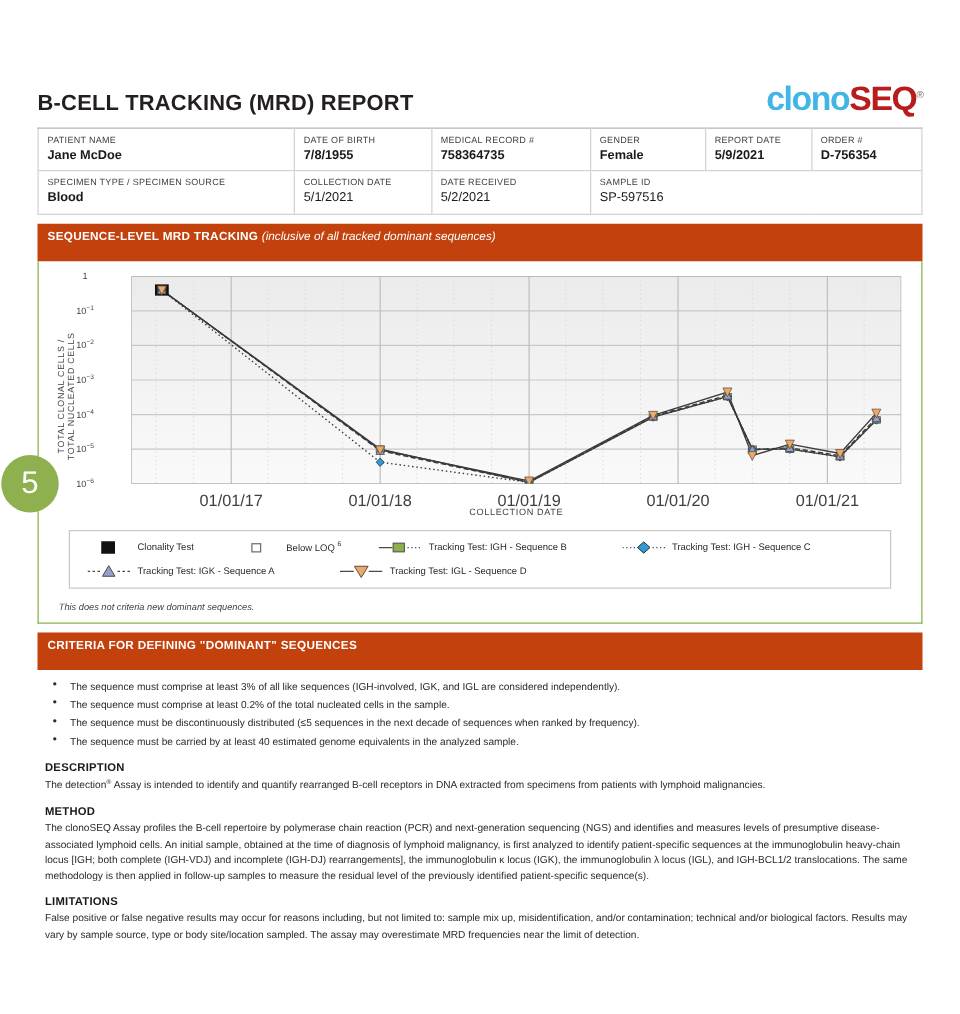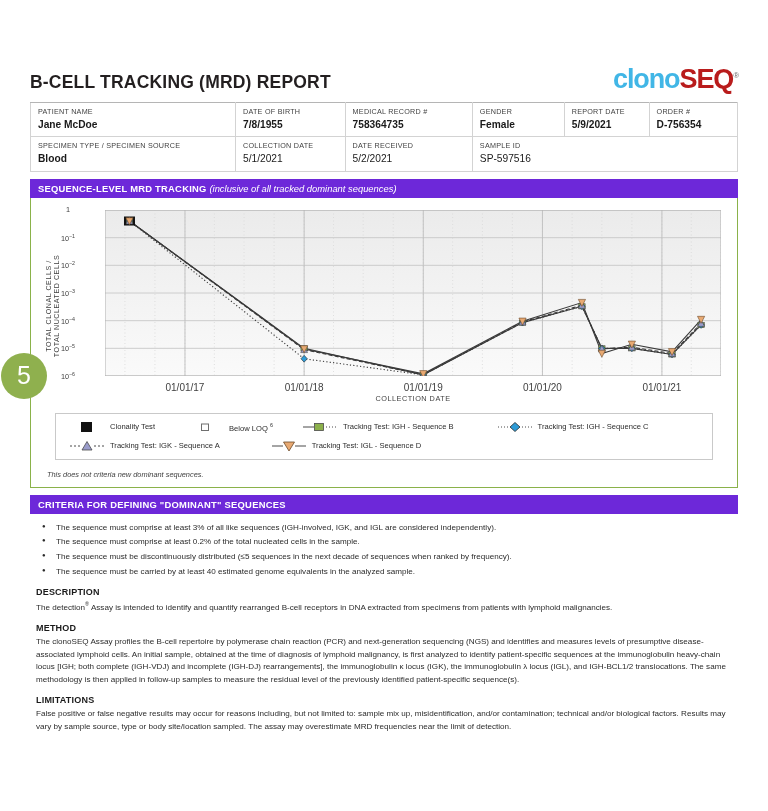--- a/index.html
+++ b/index.html
@@ -28,22 +28,22 @@
   .info-table tr:first-child td { border-top: 1px solid #b5b5b5; }
   .f-label { font-size: 7.2px; letter-spacing: .25px; color: #3f3f3f; display: block;
              text-transform: uppercase; line-height: 1.35; white-space: nowrap; }
   .f-value { font-size: 10.2px; font-weight: bold; color: #1a1a1a; display: block;
              margin-top: 2px; line-height: 1.25; }
   .f-value.normal { font-weight: normal; }
   .c1 { width: 29%; } .c2 { width: 15.5%; } .c3 { width: 18%; }
   .c4 { width: 13%; } .c5 { width: 12%; } .c6 { width: 12.5%; }
 
   
-  .bar { background: #6d28d9; color: #ffffff; font-size: 9.4px; font-weight: bold;
-         letter-spacing: .25px; padding: 4px 8px 4px 8px; margin-top: 7px; }
+  .bar { background: #c2410c; color: #ffffff; font-size: 9.4px; font-weight: bold;
+         letter-spacing: .25px; padding: 4px 8px 15px 8px; margin-top: 7px; }
   .bar .sub { font-weight: normal; font-style: italic; letter-spacing: 0; }
 
   
   .chart-panel { border: 1.6px solid #8ab24a; border-top: none;
                  padding: 8px 10px 6px 10px; position: relative; }
   .badge { position: absolute; left: -30px; top: 155px; width: 46px; height: 46px;
            border-radius: 50%; background: #8fb04e; color: #ffffff;
            font-size: 25px; display: flex; align-items: center; justify-content: center;
            line-height: 1; z-index: 5; }
 
@@ -54,21 +54,21 @@
   .ylabel .l2 { display: block; }
   .ylab-box { position: absolute; left: 6px; top: 0; bottom: 0; width: 26px; }
   .ylab-box span { position: absolute; left: 0; width: 26px; text-align: center;
                    font-size: 7.3px; color: #3f3f3f; line-height: 1; }
   .ylab-box span sup { font-size: 5.3px; }
 
   .plot { position: absolute; left: 56px; right: 6px; top: 4px; height: 166px;
           background: linear-gradient(#ebebeb, #fafafa); }
   .xaxis-labels { position: absolute; left: 56px; right: 6px; top: 176px; height: 14px; }
   .xaxis-labels span { position: absolute; transform: translateX(-50%);
-                       font-size: 10px; color: #3f3f3f; }
+                       font-size: 13px; color: #3f3f3f; }
   .xtitle { position: absolute; left: 56px; right: 6px; top: 188px; text-align: center;
             font-size: 7.3px; letter-spacing: .5px; color: #3f3f3f; }
 
   
   .legend { border: 1px solid #c9c9c9; margin: 7px 14px 0 14px; padding: 7px 10px 7px 14px;
             background: #fff; }
   .legend-row { display: flex; align-items: flex-start; margin-bottom: 7px; }
   .legend-row:last-child { margin-bottom: 0; }
   .legend-item { display: flex; align-items: center; font-size: 7.6px; color: #2b2b2b; }
   .legend-item .lbl { margin-left: 6px; white-space: nowrap; }

